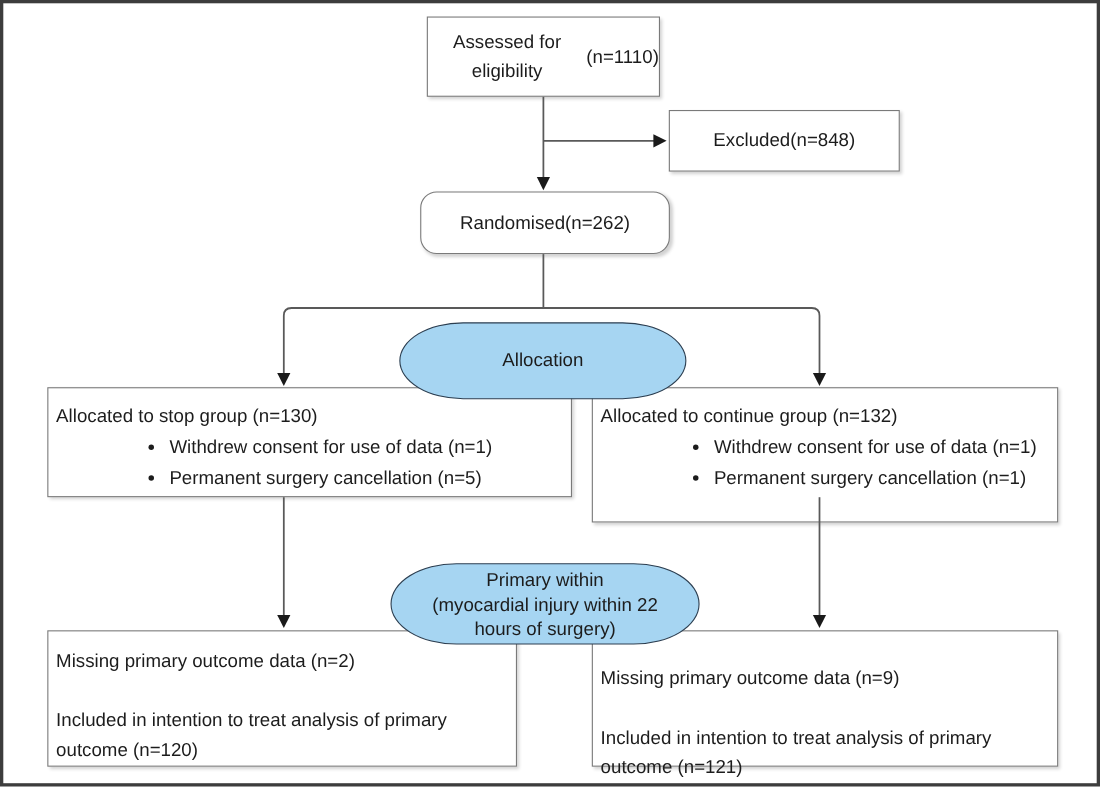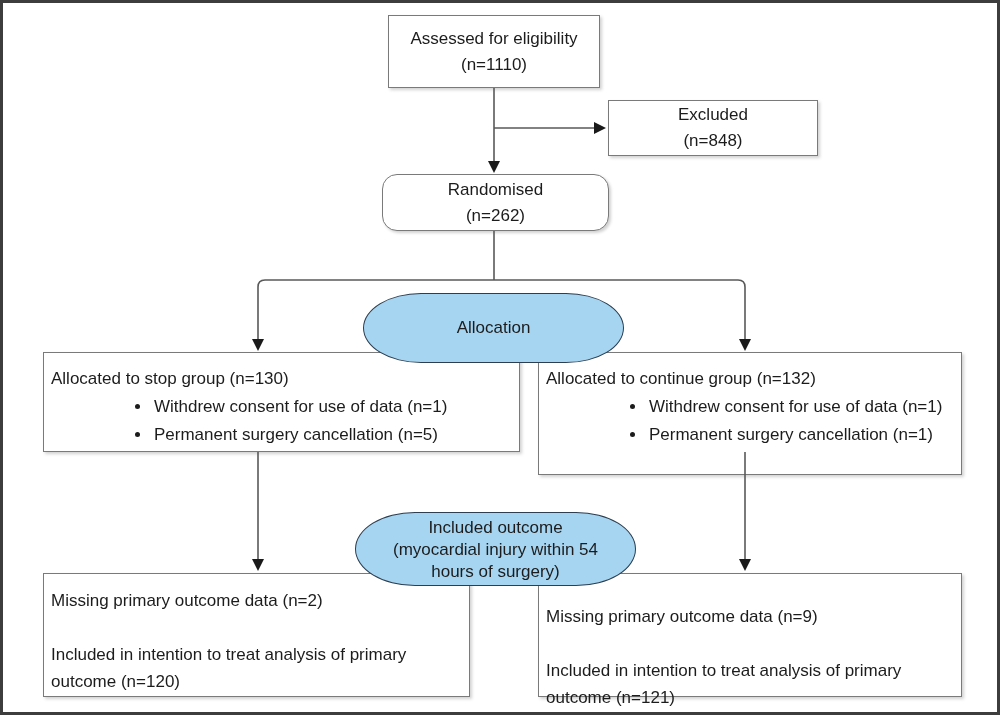--- a/index.html
+++ b/index.html
@@ -20,21 +20,21 @@
   .connector { stroke:var(--line-color); stroke-width:1.6; fill:none; }
   .arrowhead { fill:var(--arrow-color); stroke:none; }
 
   .box {
     position:absolute; background:var(--background);
     border:1.5px solid var(--box-border);
     box-shadow:2px 2px 3px rgba(0,0,0,0.18);
     z-index:2; line-height:26px;
   }
   .box.centered {
-    display:flex; flex-direction:column; align-items:center; justify-content:center;
+    display:flex; flex-direction:row; align-items:center; justify-content:center;
     text-align:center;
   }
   .box-assessed   { left:388px; top:15px;  width:212px; height:73px; }
   .box-excluded   { left:608px; top:100px; width:210px; height:56px; }
   .box-randomised { left:382px; top:174px; width:227px; height:57px;border-radius:15px; }
 
   .box-stop-group     { left:43px;  top:352px; width:477px; height:100px; padding:12px 8px 0 7px; line-height:28px; }
   .box-continue-group { left:538px; top:352px; width:424px; height:123px; padding:12px 8px 0 7px; line-height:28px; }
   .group-bullets { list-style:disc; margin:0; padding-left:65px; }
   .group-bullets li { padding-left:2px;margin-left:36px; }
@@ -111,22 +111,22 @@
 
   <div class="box box-continue-group">
     <div>Allocated to continue group (n=132)</div>
     <ul class="group-bullets">
       <li>Withdrew consent for use of data (n=1)</li>
       <li>Permanent surgery cancellation (n=1)</li>
     </ul>
   </div>
 
   <div class="ellipse ellipse-primary">
-    <div>Included outcome</div>
-    <div>(myocardial injury within 54</div>
+    <div>Primary within</div>
+    <div>(myocardial injury within 22</div>
     <div>hours of surgery)</div>
   </div>
 
   <div class="box box-stop-outcome">
     <div>Missing primary outcome data (n=2)</div>
     <div class="included-line">Included in intention to treat analysis of primary outcome (n=120)</div>
   </div>
 
   <div class="box box-continue-outcome">
     <div>Missing primary outcome data (n=9)</div>

